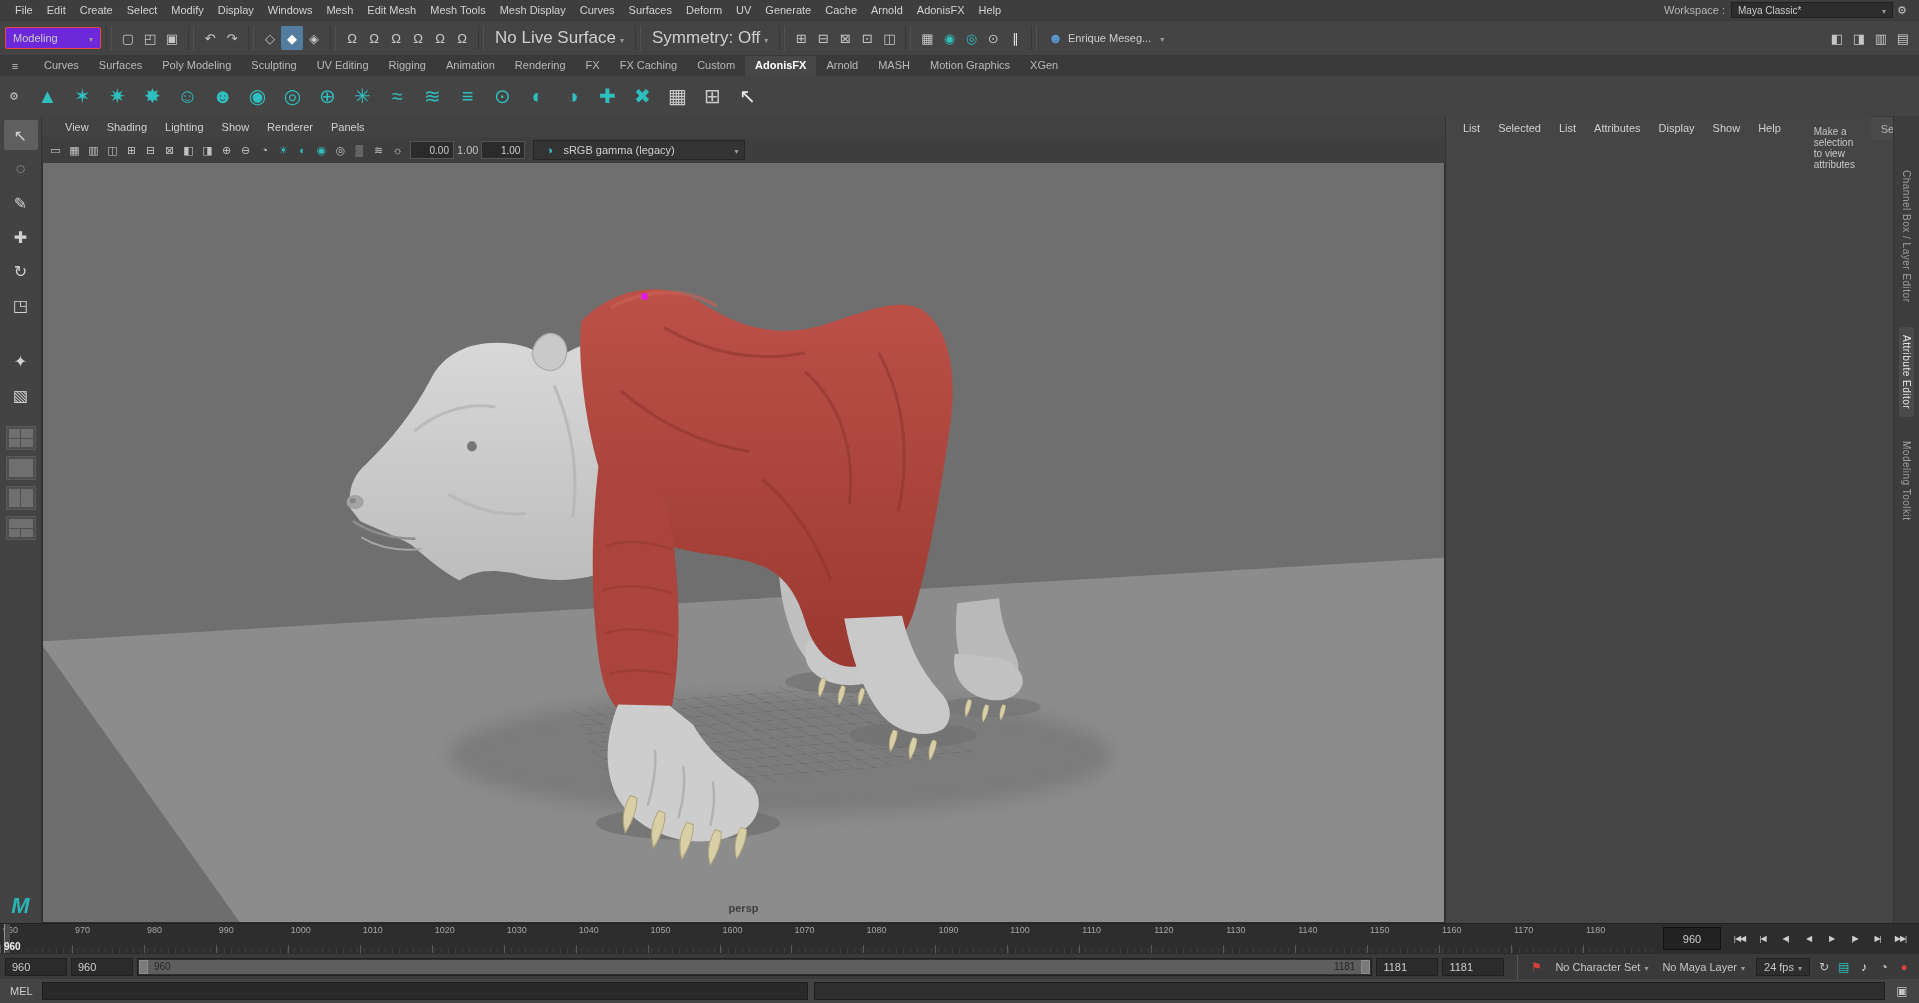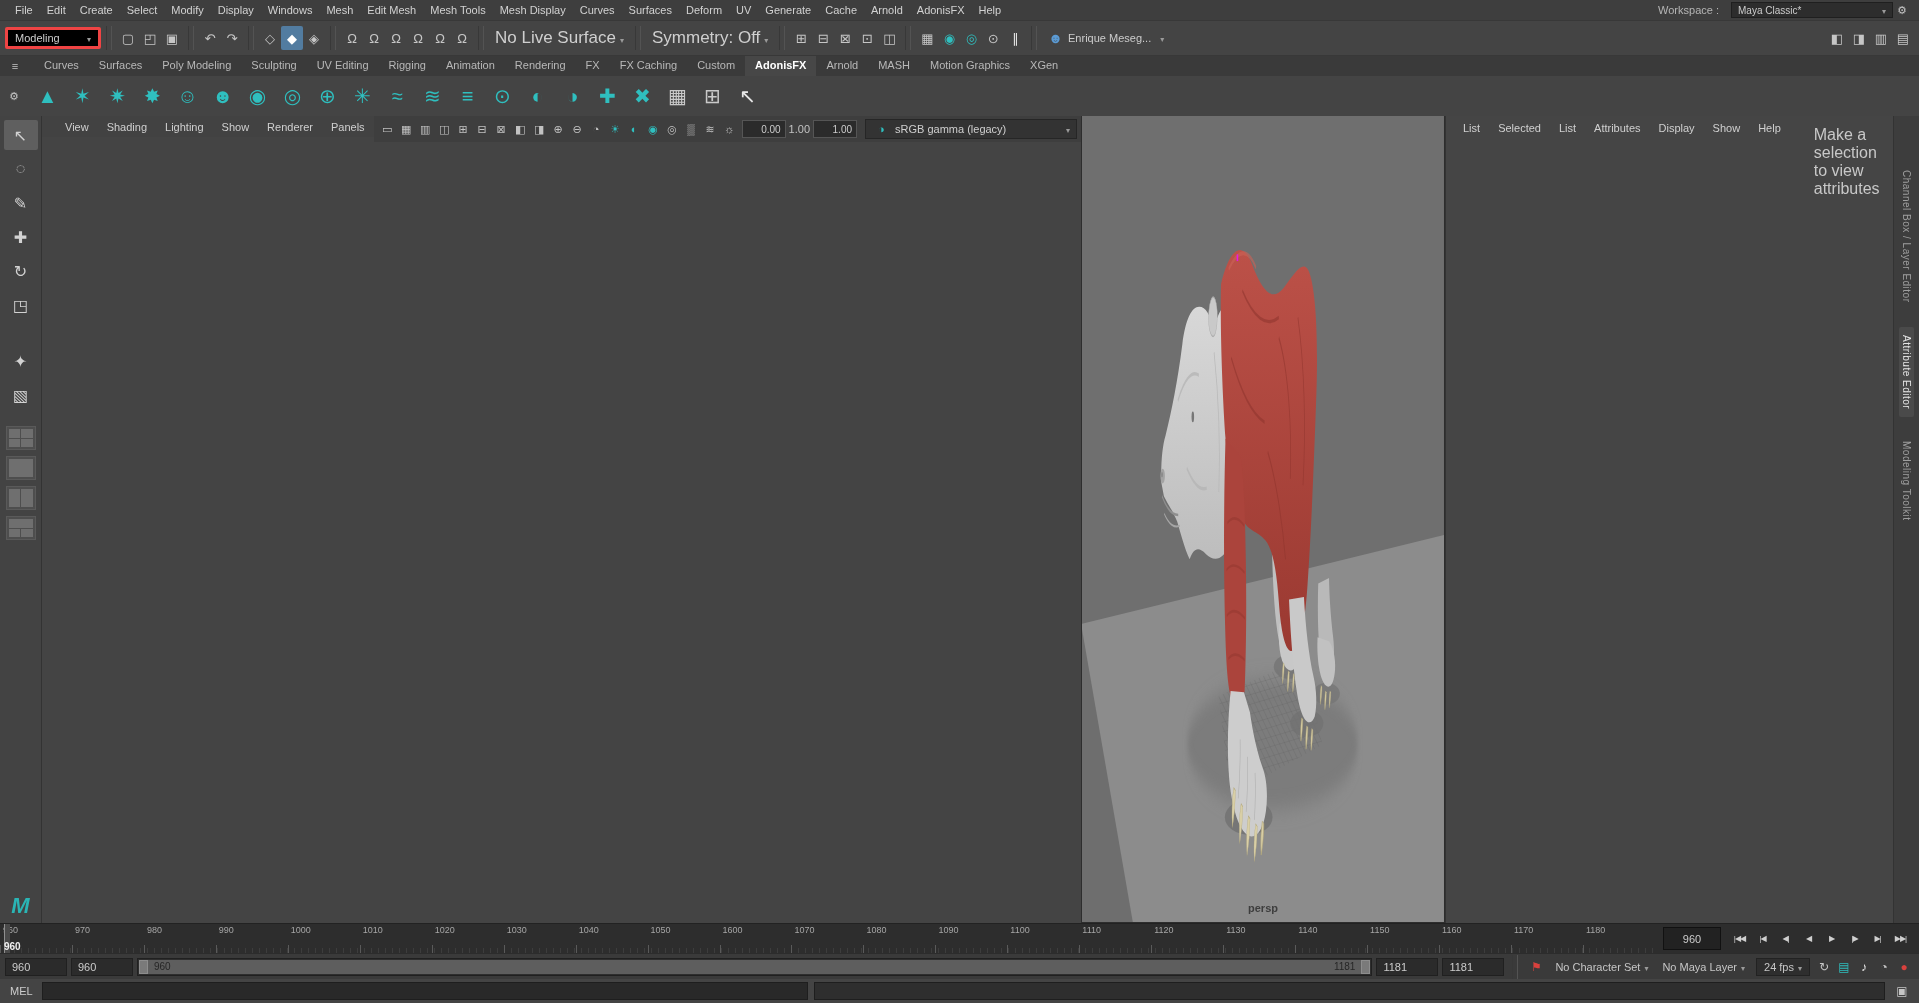--- a/index.html
+++ b/index.html
@@ -11,33 +11,33 @@
   .teal{color:#2fbfbf!important}
   .red{color:#d9413d!important}
   .white{color:#e8e8e8!important}
   .gray{color:#c9c9c9!important}
 
   
   .menubar{height:20px;background:#3e3e3e;display:flex;align-items:center;font-size:11px;
     padding:0 8px;flex:0 0 auto}
   .menubar .menus{display:flex;align-items:center}
   .menu-item{padding:2px 7px;color:#d2d2d2}
-  .workspace-label{color:#b5b5b5;margin:0 12px}
+  .workspace-label{color:#b5b5b5;margin:0 6px}
   .workspace-select{width:162px;height:16px;background:#2d2d2d;border:1px solid #1f1f1f;
     display:flex;align-items:center;justify-content:space-between;padding:0 6px;font-size:10px}
   .icon-btn{min-width:22px;height:24px;display:flex;align-items:center;justify-content:center;
     font-size:13px;color:#c6c6c6}
   .icon-btn.small{min-width:18px;height:18px;font-size:11px}
   .icon-btn.active{background:#527ca0;border-radius:2px;color:#fff}
 
   
   .statusline{height:36px;background:#444;border-top:1px solid #383838;border-bottom:1px solid #383838;
     display:flex;align-items:center;padding:0 5px;flex:0 0 auto;gap:1px}
   .group-divider{width:6px;height:24px;margin:0 4px;border-left:1px solid #383838;border-right:1px solid #535353}
-  .mode-select{width:96px;height:22px;background:#000000;border:3px solid #ef4444;border-radius:2px;
+  .mode-select{width:96px;height:22px;background:#6d28d9;border:1px solid #ef4444;border-radius:2px;
     display:flex;align-items:center;justify-content:space-between;padding:0 7px;font-size:11px}
   .flat-select{height:22px;display:flex;align-items:center;padding:0 6px;font-size:17px;color:#cfcfcf}
   .account{display:flex;align-items:center;gap:5px;font-size:11px;padding:0 6px}
   .account .avatar{color:#5b9bd5;font-size:14px}
   .sl-group{display:flex;align-items:center}
 
   
   .shelf-tabs{height:20px;background:#3a3a3a;display:flex;align-items:center;font-size:11px;
     color:#b8b8b8;padding-left:6px;flex:0 0 auto}
   .shelf-tabs .tabs{display:flex;align-items:stretch;height:100%;margin-left:10px}
@@ -61,21 +61,21 @@
   .layout-btn{width:30px;height:24px;border:1px solid #5a5a5a;background:#4e4e4e;display:grid;gap:1px;padding:2px}
   .layout-btn span{background:#6f6f6f}
   .lb1{grid-template-columns:1fr}
   .lb2{grid-template-columns:1fr 1fr;grid-template-rows:1fr 1fr}
   .lb2w{grid-template-columns:1fr 1fr}
   .lb3{grid-template-columns:1fr 1fr;grid-template-rows:1fr 1fr}
   .lb3 span:first-child{grid-column:1/3}
   .maya-logo{margin-top:auto;font-size:22px;font-weight:bold;font-style:italic;color:#2ab5b5}
 
   
-  .viewport-col{flex:1;display:flex;flex-direction:row;min-width:0;background:#444}
+  .viewport-col{flex:1;display:flex;flex-direction:column;min-width:0;background:#444}
   .panel-menus{height:21px;display:flex;align-items:center;font-size:11px;color:#d0d0d0;
     padding-left:14px;background:#424242}
   .panel-menu-item{padding:0 9px}
   .panel-toolbar{height:26px;background:#3e3e3e;display:flex;align-items:center;padding:0 4px}
   .pt-icons{display:flex;align-items:center}
   .pt-icon{min-width:19px;height:20px;display:flex;align-items:center;justify-content:center;
     font-size:11px;color:#c2c2c2}
   .pt-field{width:44px;height:18px;background:#2b2b2b;border:1px solid #555;color:#ccc;font-size:10px;
     display:flex;align-items:center;justify-content:flex-end;padding:0 4px;margin:0 3px}
   .pt-select{width:212px;height:20px;background:#333;border:1px solid #262626;display:flex;
@@ -84,21 +84,21 @@
   .view3d{flex:1;position:relative;overflow:hidden;border:1px solid #2d2d2d;border-top:none}
   .view3d svg{position:absolute;inset:0;width:100%;height:100%}
   .persp-label{position:absolute;left:50%;bottom:8px;transform:translateX(-50%);
     font-size:11px;font-weight:bold;color:#3e3e3e}
 
   
   .right-panel{width:448px;background:#454545;border-left:1px solid #333;display:flex;
     flex-direction:row;flex:0 0 auto}
   .ae-menus{height:24px;display:flex;align-items:center;font-size:11px;color:#d0d0d0;padding:0 8px}
   .ae-menu-item{padding:0 9px}
-  .ae-body{flex:1;padding:10px 16px;font-size:16px;color:#c8c8c8}
+  .ae-body{flex:1;padding:10px 16px;font-size:10px;color:#c8c8c8}
   .ae-footer{height:24px;display:flex;border-top:1px solid #3a3a3a;flex:0 0 auto}
   .ae-btn{flex:1;display:flex;align-items:center;justify-content:center;font-size:11px;
     background:#4a4a4a;border-right:1px solid #3a3a3a;color:#b5b5b5}
   .ae-btn.primary{background:#3f3f3f;color:#e8e8e8}
   .ae-btn.dim{color:#7f7f7f}
 
   
   .right-strip{width:26px;background:#3d3d3d;border-left:1px solid #333;display:flex;
     flex-direction:column;align-items:center;padding-top:46px;gap:16px;flex:0 0 auto}
   .strip-tab{writing-mode:vertical-rl;font-size:10px;color:#9f9f9f;padding:8px 2px;letter-spacing:.5px;white-space:nowrap}

